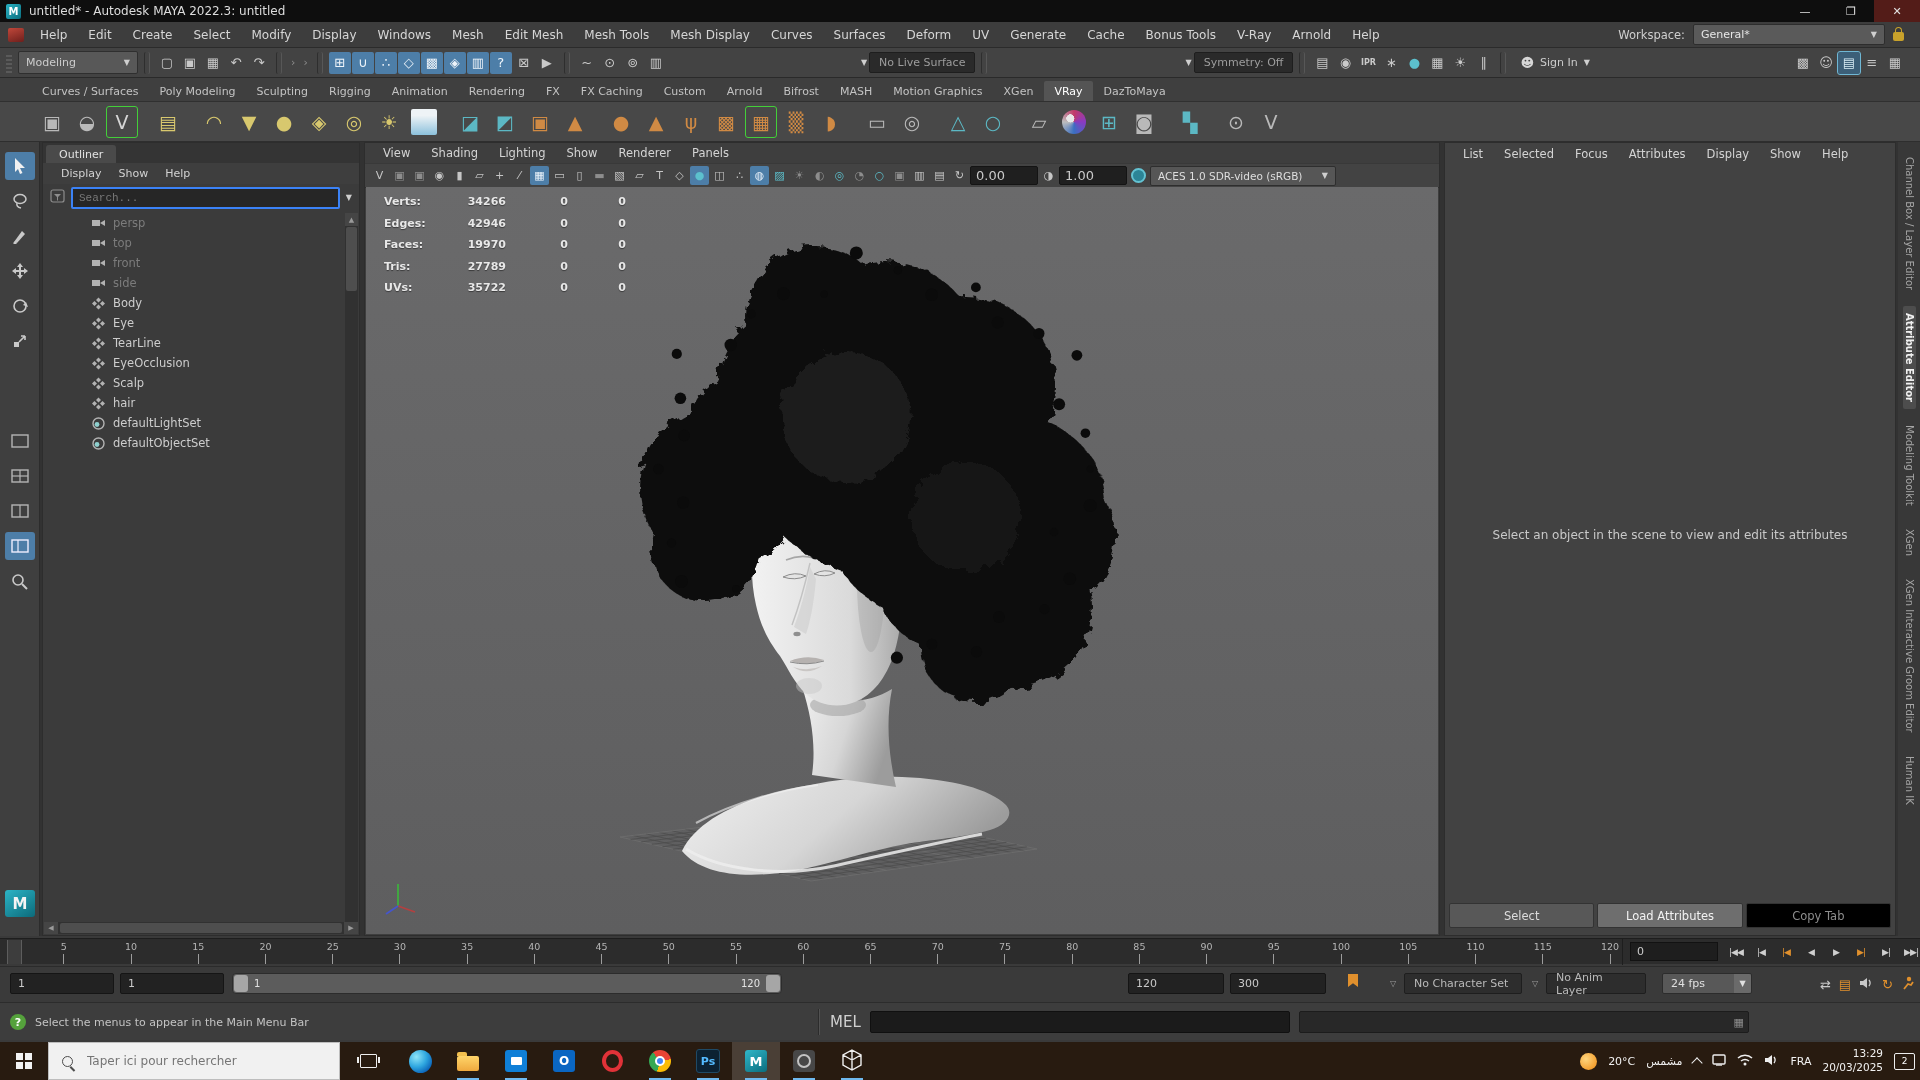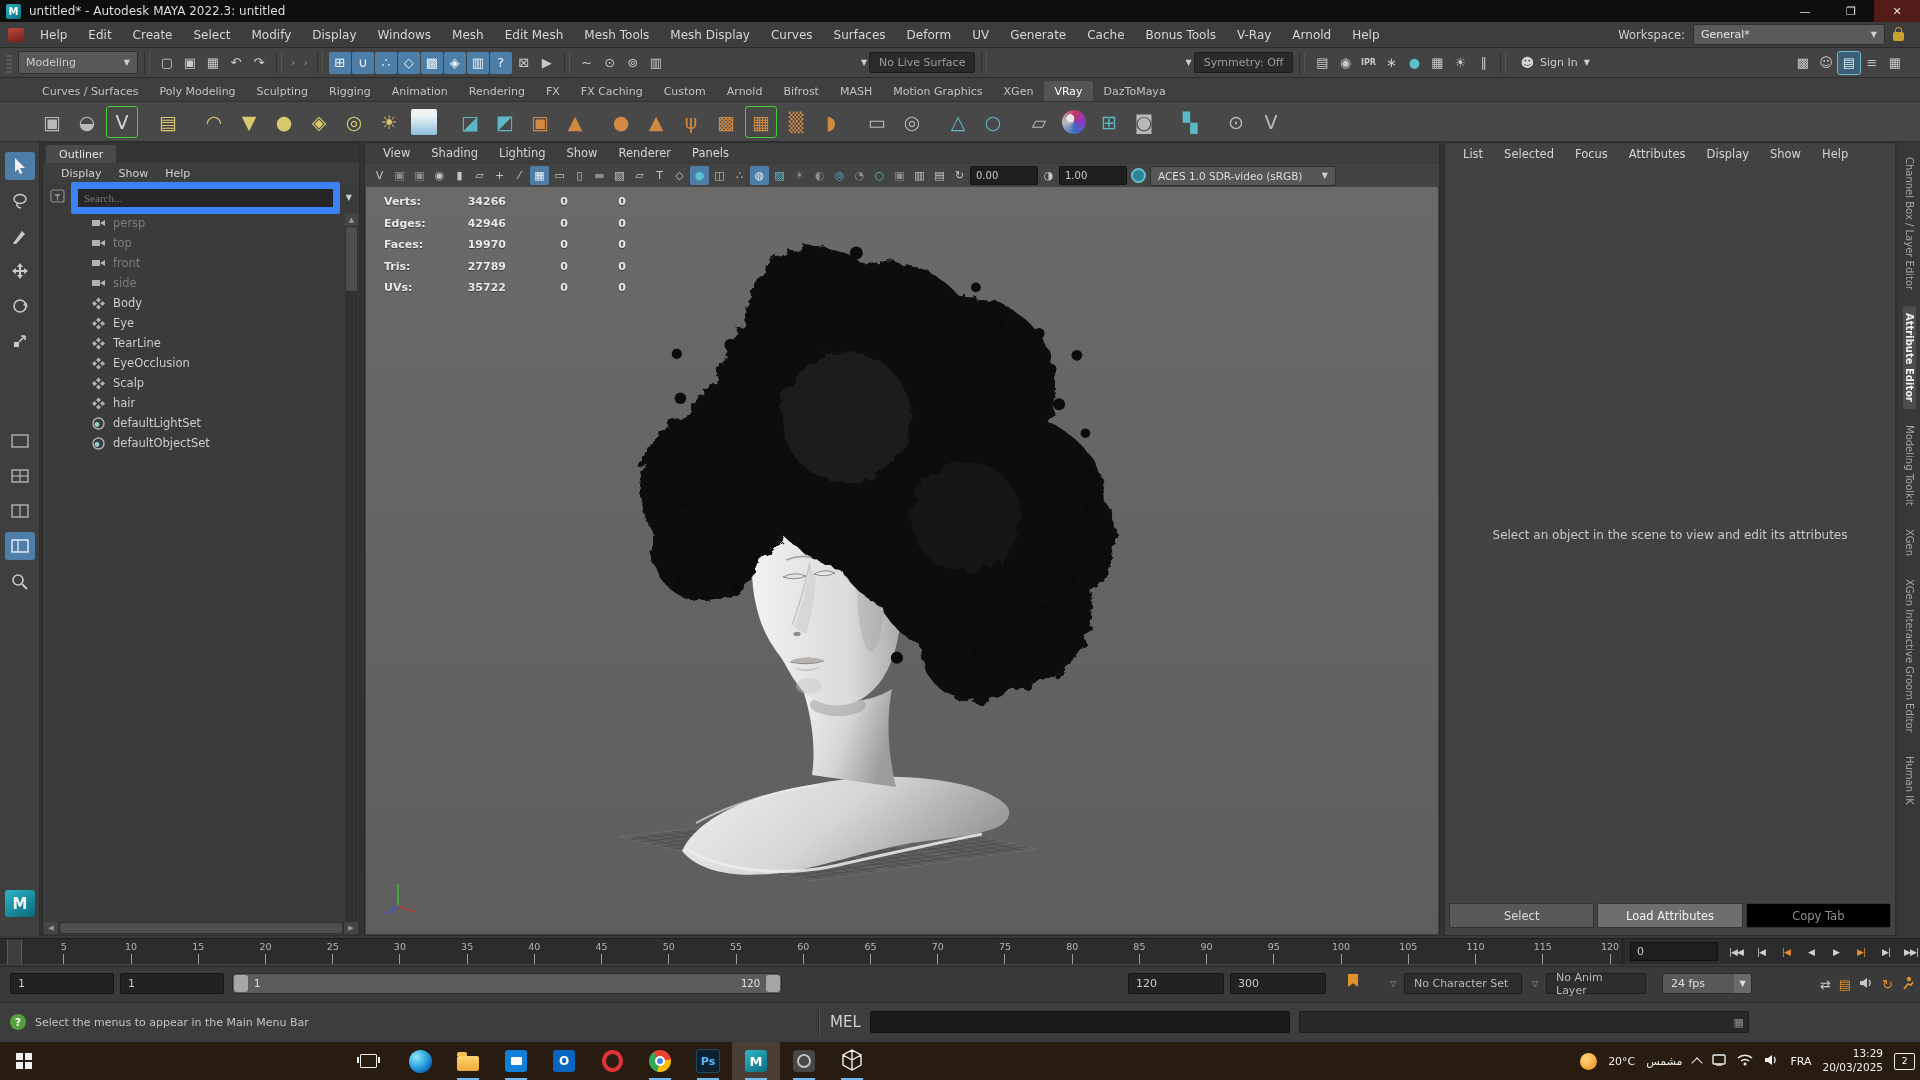--- a/index.html
+++ b/index.html
@@ -67,21 +67,21 @@
 .tbsp{height:58px;flex:none}
 #mayalogo{position:absolute;left:5px;top:748px;width:30px;height:27px;border-radius:3px;background:linear-gradient(145deg,#2cb4c6,#0c6a7a);
   color:#f4f4f4;font-weight:bold;font-size:15px;display:flex;align-items:center;justify-content:center}
 
 #outliner{position:absolute;left:42px;top:0;width:318px;height:794px;background:#3b3b3b;border:1px solid #2d2d2d;box-sizing:border-box}
 .ol-tabrow{height:20px;background:#343434;display:flex;align-items:flex-end}
 .ol-tab{background:#4a4a4a;padding:3px 13px 2px;font-size:11px;color:#e2e2e2;border-radius:3px 3px 0 0;margin-left:3px}
 .ol-menus{height:21px;display:flex;align-items:center;padding-left:10px;background:#3e3e3e}
 .ol-menu{font-size:11px;color:#d2d2d2;padding:0 8px}
 .ol-search{height:27px;display:flex;align-items:center;gap:6px;padding:0 7px}
-.ol-search input{flex:1;height:18px;background:#262626;border:7px solid #3b82f6;border-radius:2px;color:#bbb;font-size:11px;padding:0 6px;font-family:Liberation Serif, serif;outline:none}
+.ol-search input{flex:1;height:18px;background:#262626;border:2px solid #3b82f6;border-radius:2px;color:#bbb;font-size:11px;padding:0 6px;font-family:Liberation Mono, monospace;outline:none}
 .ol-search input::placeholder{color:#787878}
 .ol-list{position:absolute;top:70px;bottom:13px;left:2px;right:15px;overflow:hidden}
 .oitem{height:20px;display:flex;align-items:center;gap:7px;padding-left:46px;font-size:11.5px;color:#cdcdcd}
 .oitem .oic{display:none;width:15px;justify-content:center;align-items:center}
 .oitem.camera .oc,.oitem.mesh .om,.oitem.set .os{display:flex}
 .oitem.dim{color:#7c7c7c}
 .ol-vscroll{position:absolute;right:1px;top:70px;bottom:13px;width:13px;background:#313131}
 .ol-vbtn{height:13px;display:flex;align-items:center;justify-content:center;font-size:7px;color:#9a9a9a;background:#454545}
 .ol-vthumb{position:absolute;top:14px;left:1px;right:1px;height:64px;background:#4e4e4e;border-radius:2px}
 .ol-hscroll{position:absolute;left:1px;right:1px;bottom:1px;height:12px;background:#313131;display:flex;align-items:center}
@@ -89,21 +89,21 @@
 .ol-hthumb{flex:1;height:10px;margin:0 2px;background:#4e4e4e;border-radius:2px}
 
 #viewport{position:absolute;left:364px;top:0;width:1076px;height:794px;background:#3e3e3e;border:1px solid #2d2d2d;box-sizing:border-box}
 .vp-menus{height:20px;display:flex;align-items:center;padding-left:8px}
 .vp-menu{font-size:11.5px;color:#d4d4d4;padding:0 10px}
 .vp-iconbar{height:23px;background:#434343;border-top:1px solid #393939;border-bottom:1px solid #2e2e2e;display:flex;align-items:center;gap:1px;padding:0 5px}
 .vp-ic{width:19px;height:19px;display:flex;align-items:center;justify-content:center;font-size:11px;color:#c6c6c6;border-radius:2px;flex:none}
 .vp-ic.hl{background:#4d7ea8;color:#eaf3fb}
 .vp-ic.dim{color:#8d8d8d}
 .vp-ic.teal{color:#5cc0cd}
-.vp-field{width:56px;height:17px;background:#1f1f1f;border:1px solid #141414;border-radius:2px;color:#c9c9c9;font-size:10px;display:flex;align-items:center;padding:0 5px;flex:none}
+.vp-field{width:56px;height:17px;background:#1f1f1f;border:1px solid #141414;border-radius:2px;color:#c9c9c9;font-size:13px;display:flex;align-items:center;padding:0 5px;flex:none}
 .cm{width:15px;height:15px;border-radius:50%;background:#2c8496;border:2px solid #63c2d2;box-sizing:border-box;flex:none;margin:0 3px}
 .vp-dd{width:170px;height:18px;background:#565656;border:1px solid #2e2e2e;border-radius:2px;font-size:10.5px;color:#dedede;display:flex;align-items:center;padding:0 7px;flex:none}
 .vp-canvas{position:absolute;left:1px;right:1px;top:44px;bottom:1px;background:linear-gradient(#6a6a6b,#5e5e5f);overflow:hidden}
 #scene{position:absolute;left:0;top:0}
 .hud{position:absolute;left:18px;top:8px}
 .hudrow{display:flex;height:21.5px;font-size:11px;font-weight:bold;color:#e8e8e8;text-shadow:0 1px 1px rgba(0,0,0,.45)}
 .hl1{width:58px}.hv1{width:64px;text-align:right}.hv2{width:62px;text-align:right}.hv3{width:58px;text-align:right}
 #axis{position:absolute;left:16px;bottom:12px}
 
 #attrpanel{position:absolute;left:1444px;top:0;width:452px;height:794px;background:#424242;border:1px solid #2d2d2d;box-sizing:border-box}
@@ -1075,20 +1075,24 @@
 
   <div class="row" id="taskbar">
     <div id="startbtn">
         <span class="winlogo">
           <i></i>
           <i></i>
           <i></i>
           <i></i>
         </span>
       </div>
+    <div id="tsearch">
+      <span class="mag"></span>
+      <input placeholder="Taper ici pour rechercher" style="">
+    </div>
     <div id="taskview">
         <span class="tvic"></span>
       </div>
     <div class="tapp" style="left:396px">
         <span class="ic-edge"></span>
       </div>
     <div class="tapp running" style="left:444px">
         <span class="ic-folder"></span>
       </div>
     <div class="tapp running" style="left:492px">

